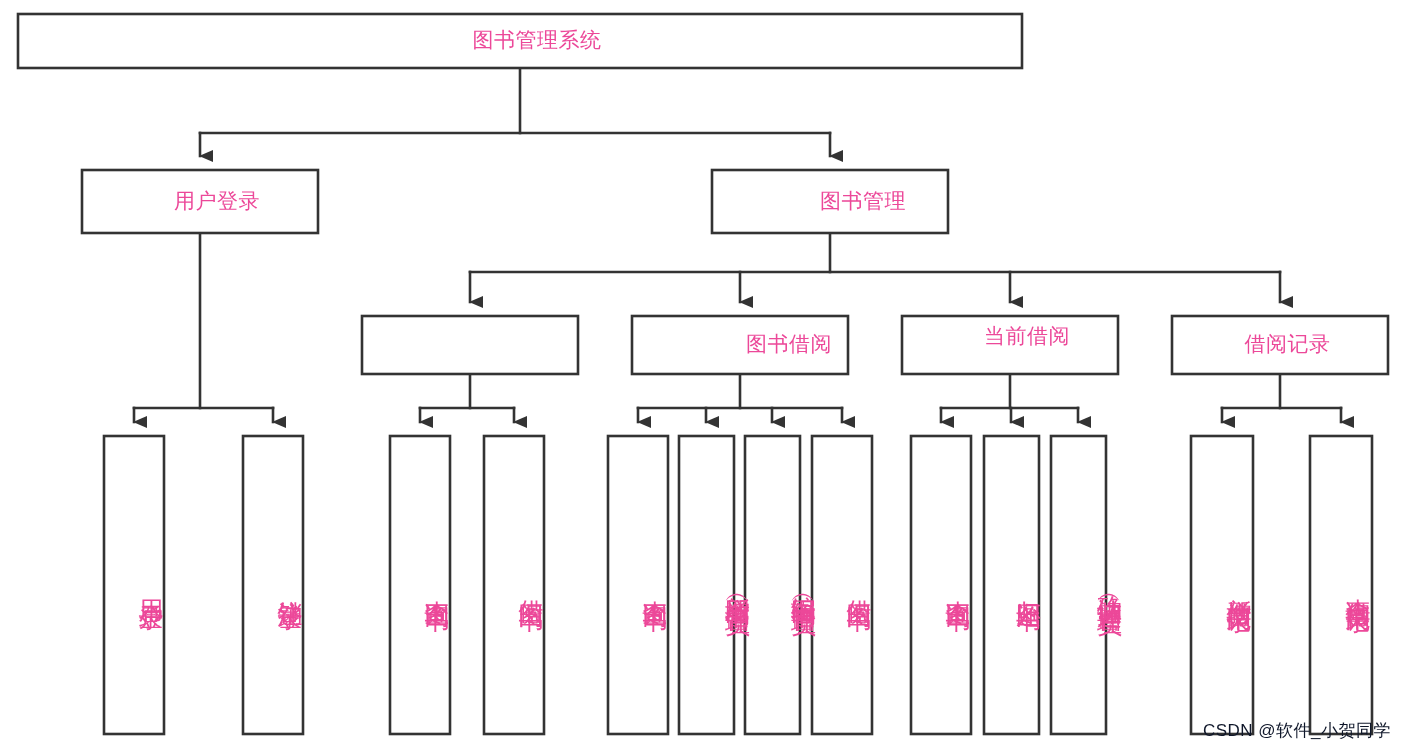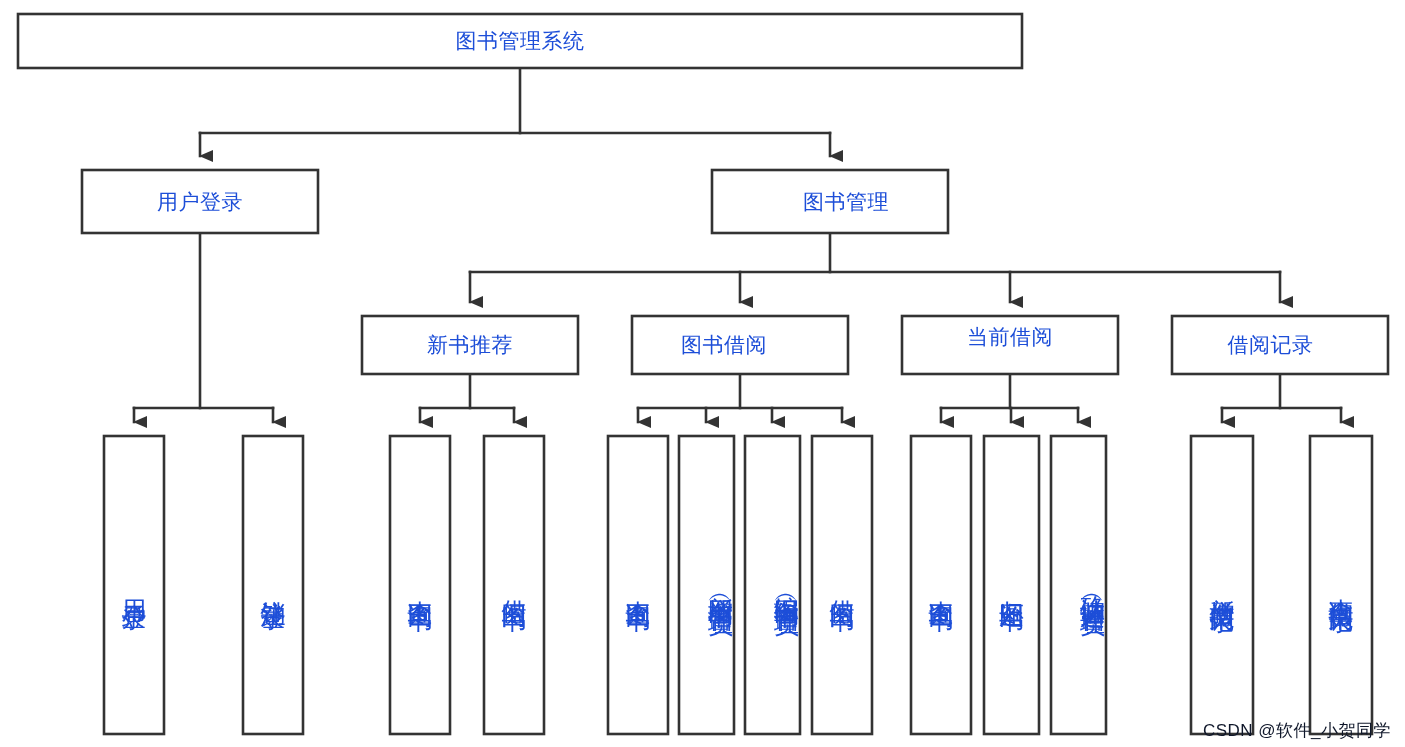--- a/index.html
+++ b/index.html
@@ -38,25 +38,26 @@
   }
   .arrow-head {
     fill: #333333;
     stroke: none;
   }
   .node-label {
     position: absolute;
     display: flex;
     align-items: center;
     justify-content: center;
-    color: #1d4ed8;
-    font-family: Liberation Sans, sans-serif;
+    color: #ec4899;
+    font-family: Liberation Serif, serif;
     letter-spacing: 0.5px;
     pointer-events: none;
     box-sizing: border-box;
+    margin-left: 17px;
   }
   .node-label.horizontal {
     font-size: 21px;
     line-height: 1.2;
     white-space: nowrap;
   }
   .node-label.vertical {
     writing-mode: vertical-rl;
     text-orientation: upright;
     font-size: 25px;
@@ -157,22 +158,21 @@
       <rect class="node-rect" x="1191" y="436" width="62" height="298"></rect>
       <rect class="node-rect" x="1310" y="436" width="62" height="298"></rect>
     </g>
   </svg>
 
   <div class="node-label horizontal" style="left:18px;  top:14px;  width:1004px; height:54px;">图书管理系统</div>
 
   <div class="node-label horizontal" style="left:82px;  top:170px; width:236px; height:63px;">用户登录</div>
   <div class="node-label horizontal" style="left:712px; top:170px; width:268px; height:63px;">图书管理</div>
 
-  <div class="node-label horizontal" style="left:362px;  top:316px; width:216px; height:58px;">新书推荐</div>
-  <div class="node-label horizontal" style="left:616px;  top:316px; width:216px; height:58px;">图书借阅</div>
+  <div class="node-label horizontal" style="left:664px;  top:316px; width:216px; height:58px;">图书借阅</div>
   <div class="node-label horizontal" style="left:902px;  top:316px; width:216px; height:42px;">当前借阅</div>
   <div class="node-label horizontal" style="left:1172px; top:316px; width:197px; height:58px;">借阅记录</div>
 
   <div class="node-label vertical" style="left:104px;  top:436px; width:60px; height:298px;">用户登录</div>
   <div class="node-label vertical" style="left:243px;  top:436px; width:60px; height:298px;">注销登录</div>
   <div class="node-label vertical" style="left:390px;  top:436px; width:60px; height:298px;">查询图书</div>
   <div class="node-label vertical" style="left:484px;  top:436px; width:60px; height:298px;">借阅图书</div>
   <div class="node-label vertical" style="left:608px;  top:436px; width:60px; height:298px;">查询图书</div>
   <div class="node-label vertical" style="left:679px;  top:436px; width:55px; height:298px; align-items:flex-start; padding-top:4px;">新增图书（管理员）</div>
   <div class="node-label vertical" style="left:745px;  top:436px; width:55px; height:298px; align-items:flex-start; padding-top:4px;">编辑图书（管理员）</div>

